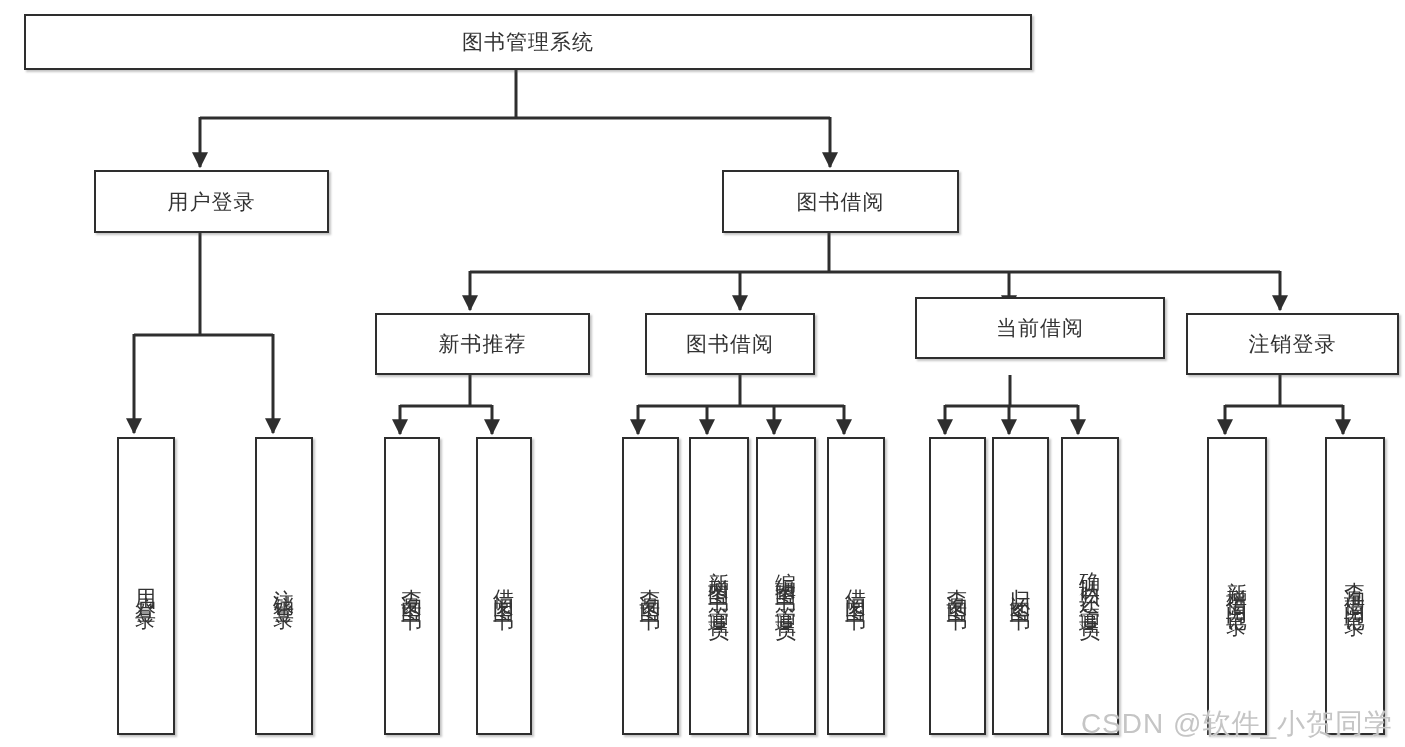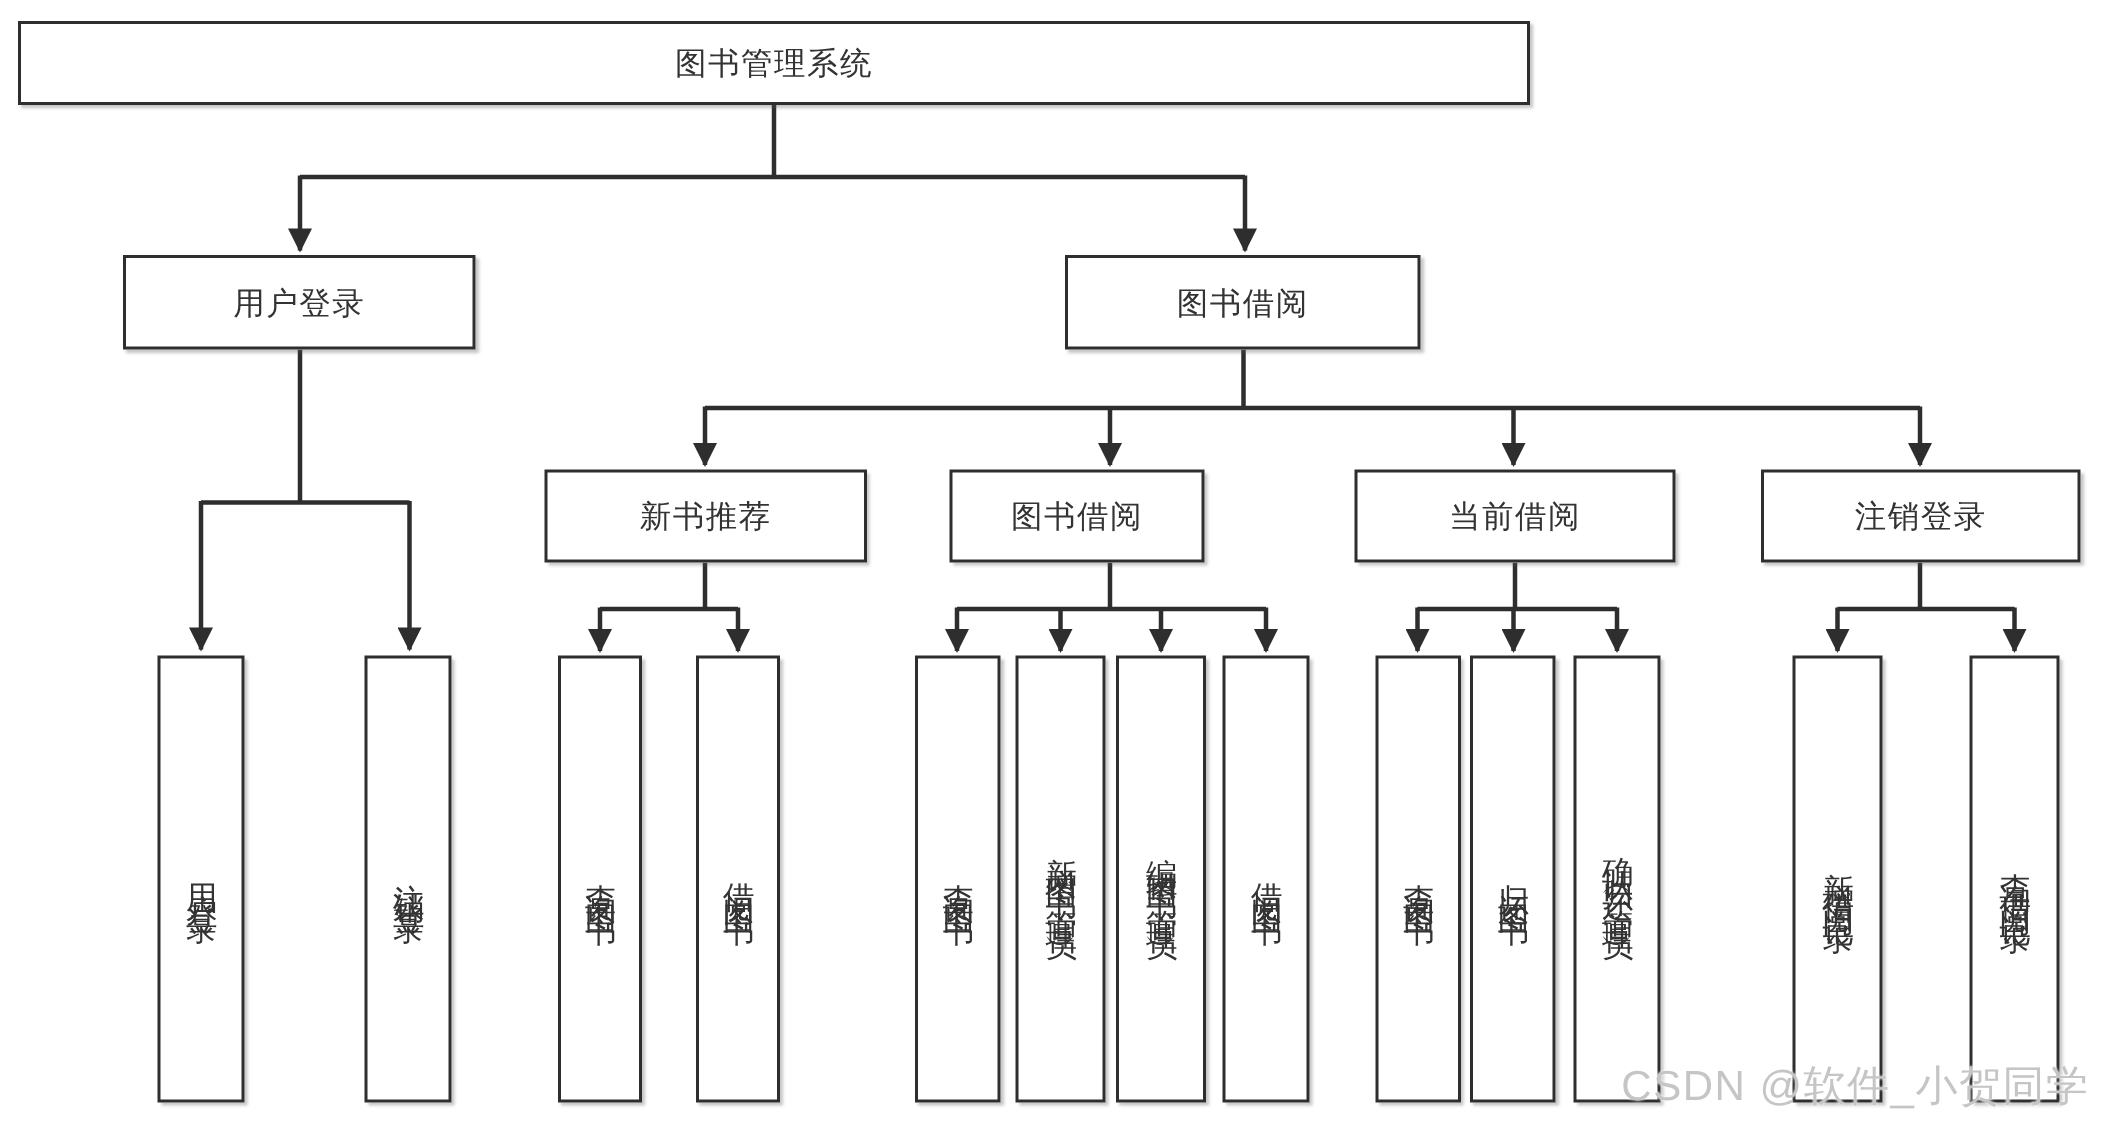--- a/index.html
+++ b/index.html
@@ -24,20 +24,21 @@
   .node {
     position: absolute;
     background: #ffffff;
     border: 2.5px solid #2e2e2e;
     box-shadow: 2px 2px 2px rgba(90,90,90,0.35);
     display: flex;
     align-items: center;
     justify-content: center;
     color: #333333;
     z-index: 2;
+    margin-left: 12px;
   }
 
   .h-node {
     font-size: 21px;
     letter-spacing: 1px;
   }
 
   .leaf {
     top: 437px;
     height: 298px;
@@ -50,21 +51,21 @@
     line-height: 1;
     white-space: nowrap;
   }
 
   
   #n-root           { left: 12px;   top: 14px;  width: 1008px; height: 56px; }
   #n-user-login     { left: 82px;   top: 170px; width: 235px;  height: 63px; }
   #n-book-mgmt      { left: 710px;  top: 170px; width: 237px;  height: 63px; }
   #n-new-book-rec   { left: 363px;  top: 313px; width: 215px;  height: 62px; }
   #n-book-borrow    { left: 633px;  top: 313px; width: 170px;  height: 62px; }
-  #n-current-borrow { left: 903px;  top: 313px; width: 214px;  height: 62px; }
+  #n-current-borrow { left: 903px;  top: 297px; width: 250px;  height: 62px; }
   #n-borrow-record  { left: 1174px; top: 313px; width: 213px;  height: 62px; }
 
   
   #n-leaf-user-login { left: 105px;  width: 58px; }
   #n-leaf-logout     { left: 243px;  width: 58px; }
   #n-leaf-nb-query   { left: 372px;  width: 56px; }
   #n-leaf-nb-borrow  { left: 464px;  width: 56px; }
   #n-leaf-bb-query   { left: 610px;  width: 57px; }
   #n-leaf-bb-add     { left: 677px;  width: 60px; }
   #n-leaf-bb-edit    { left: 744px;  width: 60px; }

